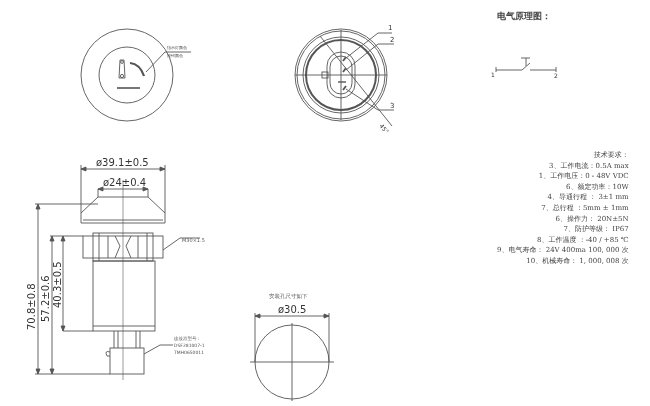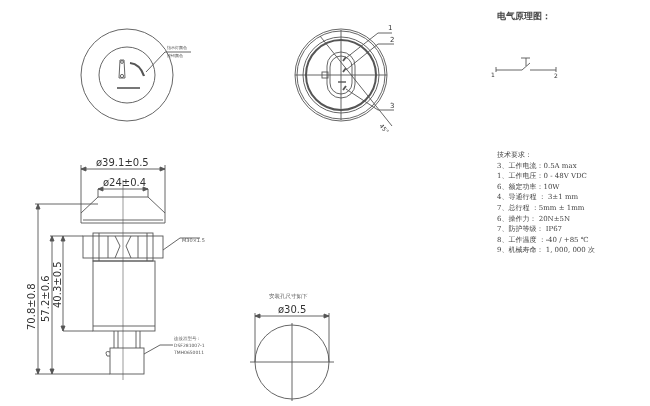--- a/index.html
+++ b/index.html
@@ -3,21 +3,21 @@
 <meta charset="utf-8">
 <style>
   html, body { margin:0; padding:0; background:#ffffff; }
   body { width:650px; height:406px; position:relative; overflow:hidden;
          font-family:"DejaVu Sans", sans-serif; color:#333; }
   svg.drawing { position:absolute; left:0; top:0; }
   .dim { font-family:"DejaVu Sans", sans-serif; font-size:10px; fill:#333; }
   .tiny { font-family:"DejaVu Sans", sans-serif; font-size:4px; fill:#555; }
   .specs { position:absolute; left:497px; top:150px; font-size:7px; line-height:10.6px; color:#444;
            font-family:"DejaVu Serif", serif; }
-  .specs .line { white-space:nowrap; }
+  .specs .line { white-space:nowrap;text-align:right; }
   .title-elec { position:absolute; left:497px; top:10px; font-size:9px; color:#444; font-weight:bold;
                 font-family:"DejaVu Serif", serif; }
 </style>
 </head>
 <body>
 
 <svg class="drawing" width="650" height="406" viewBox="0 0 650 406">
   <g stroke="#555" fill="none" stroke-width="0.9">
 
     <g>
@@ -158,14 +158,15 @@
 <div class="specs">
   <div class="line">技术要求：</div>
   <div class="line">3、工作电流：0.5A max</div>
   <div class="line">1、工作电压：0 - 48V VDC</div>
   <div class="line">6、额定功率：10W</div>
   <div class="line">4、导通行程 ：  3±1 mm</div>
   <div class="line">7、总行程 ：5mm ± 1mm</div>
   <div class="line">6、操作力：  20N±5N</div>
   <div class="line">7、防护等级：  IP67</div>
   <div class="line">8、工作温度 ：-40 / +85 ℃</div>
-  <div class="line">9、机械寿命：  1, 000, 000 次</div>
+  <div class="line">9、电气寿命：  24V 400ma 100, 000 次</div>
+  <div class="line">10、机械寿命：  1, 000, 008 次</div>
 </div>
 
 </body></html>

